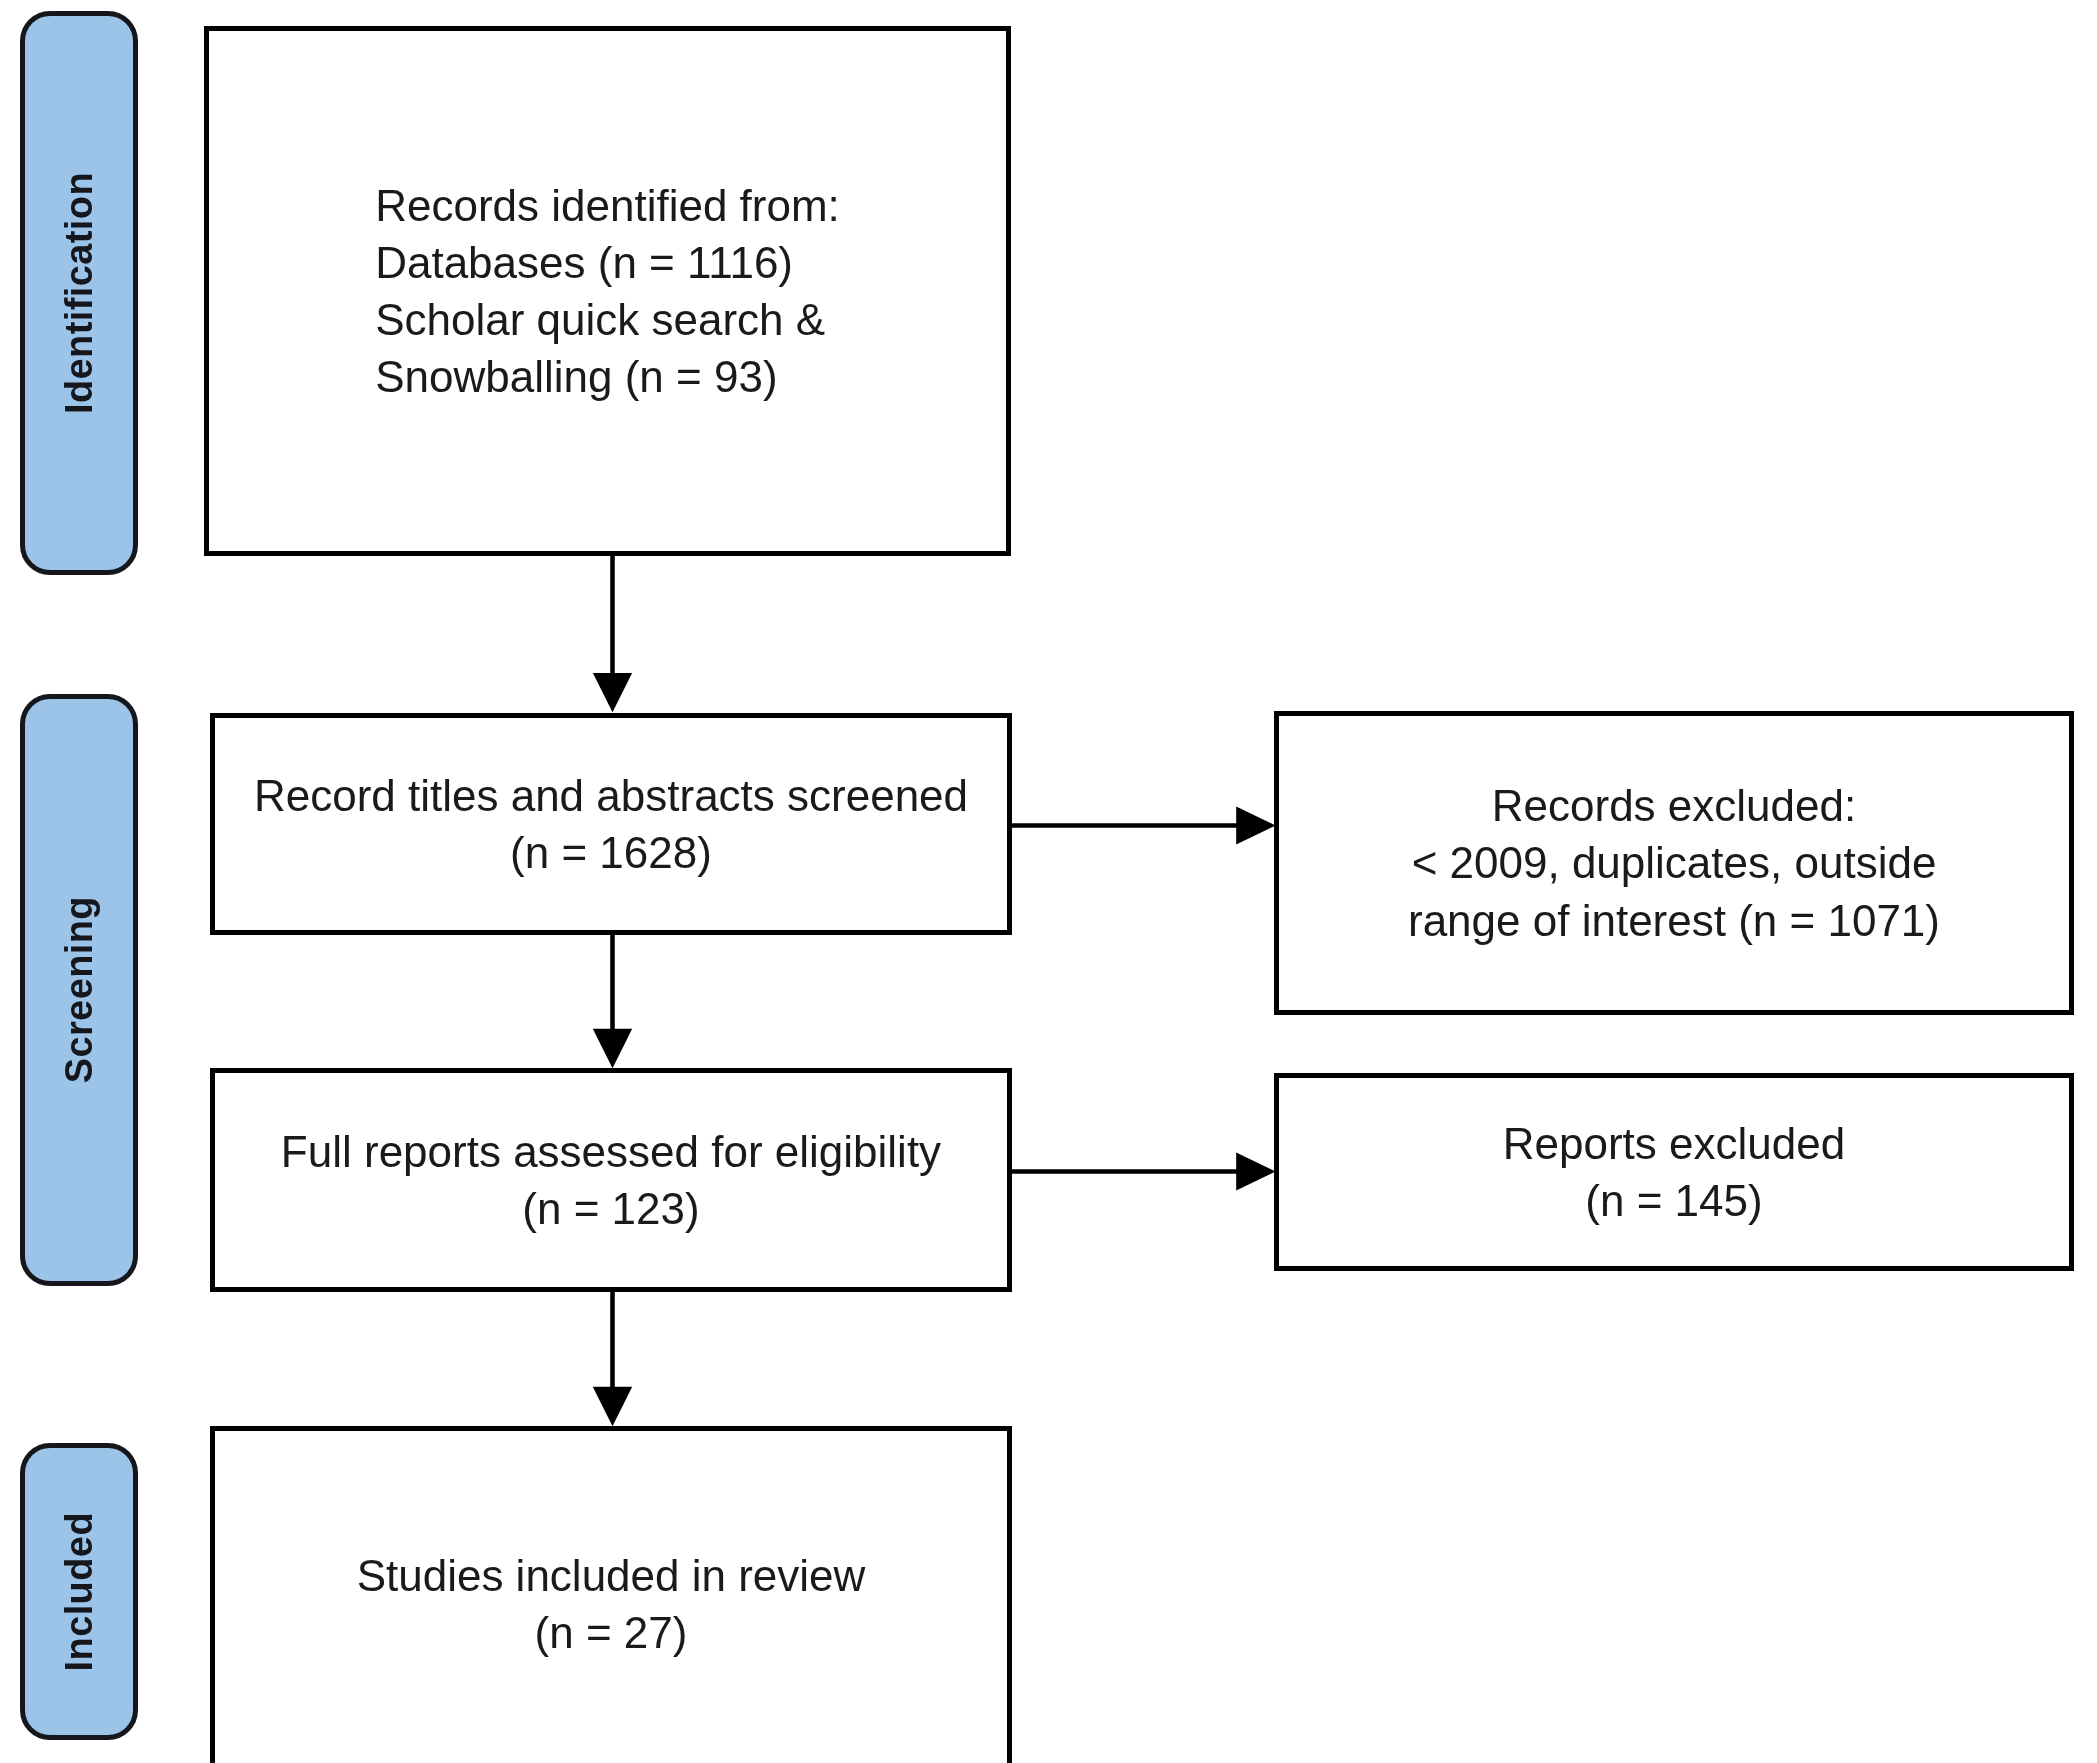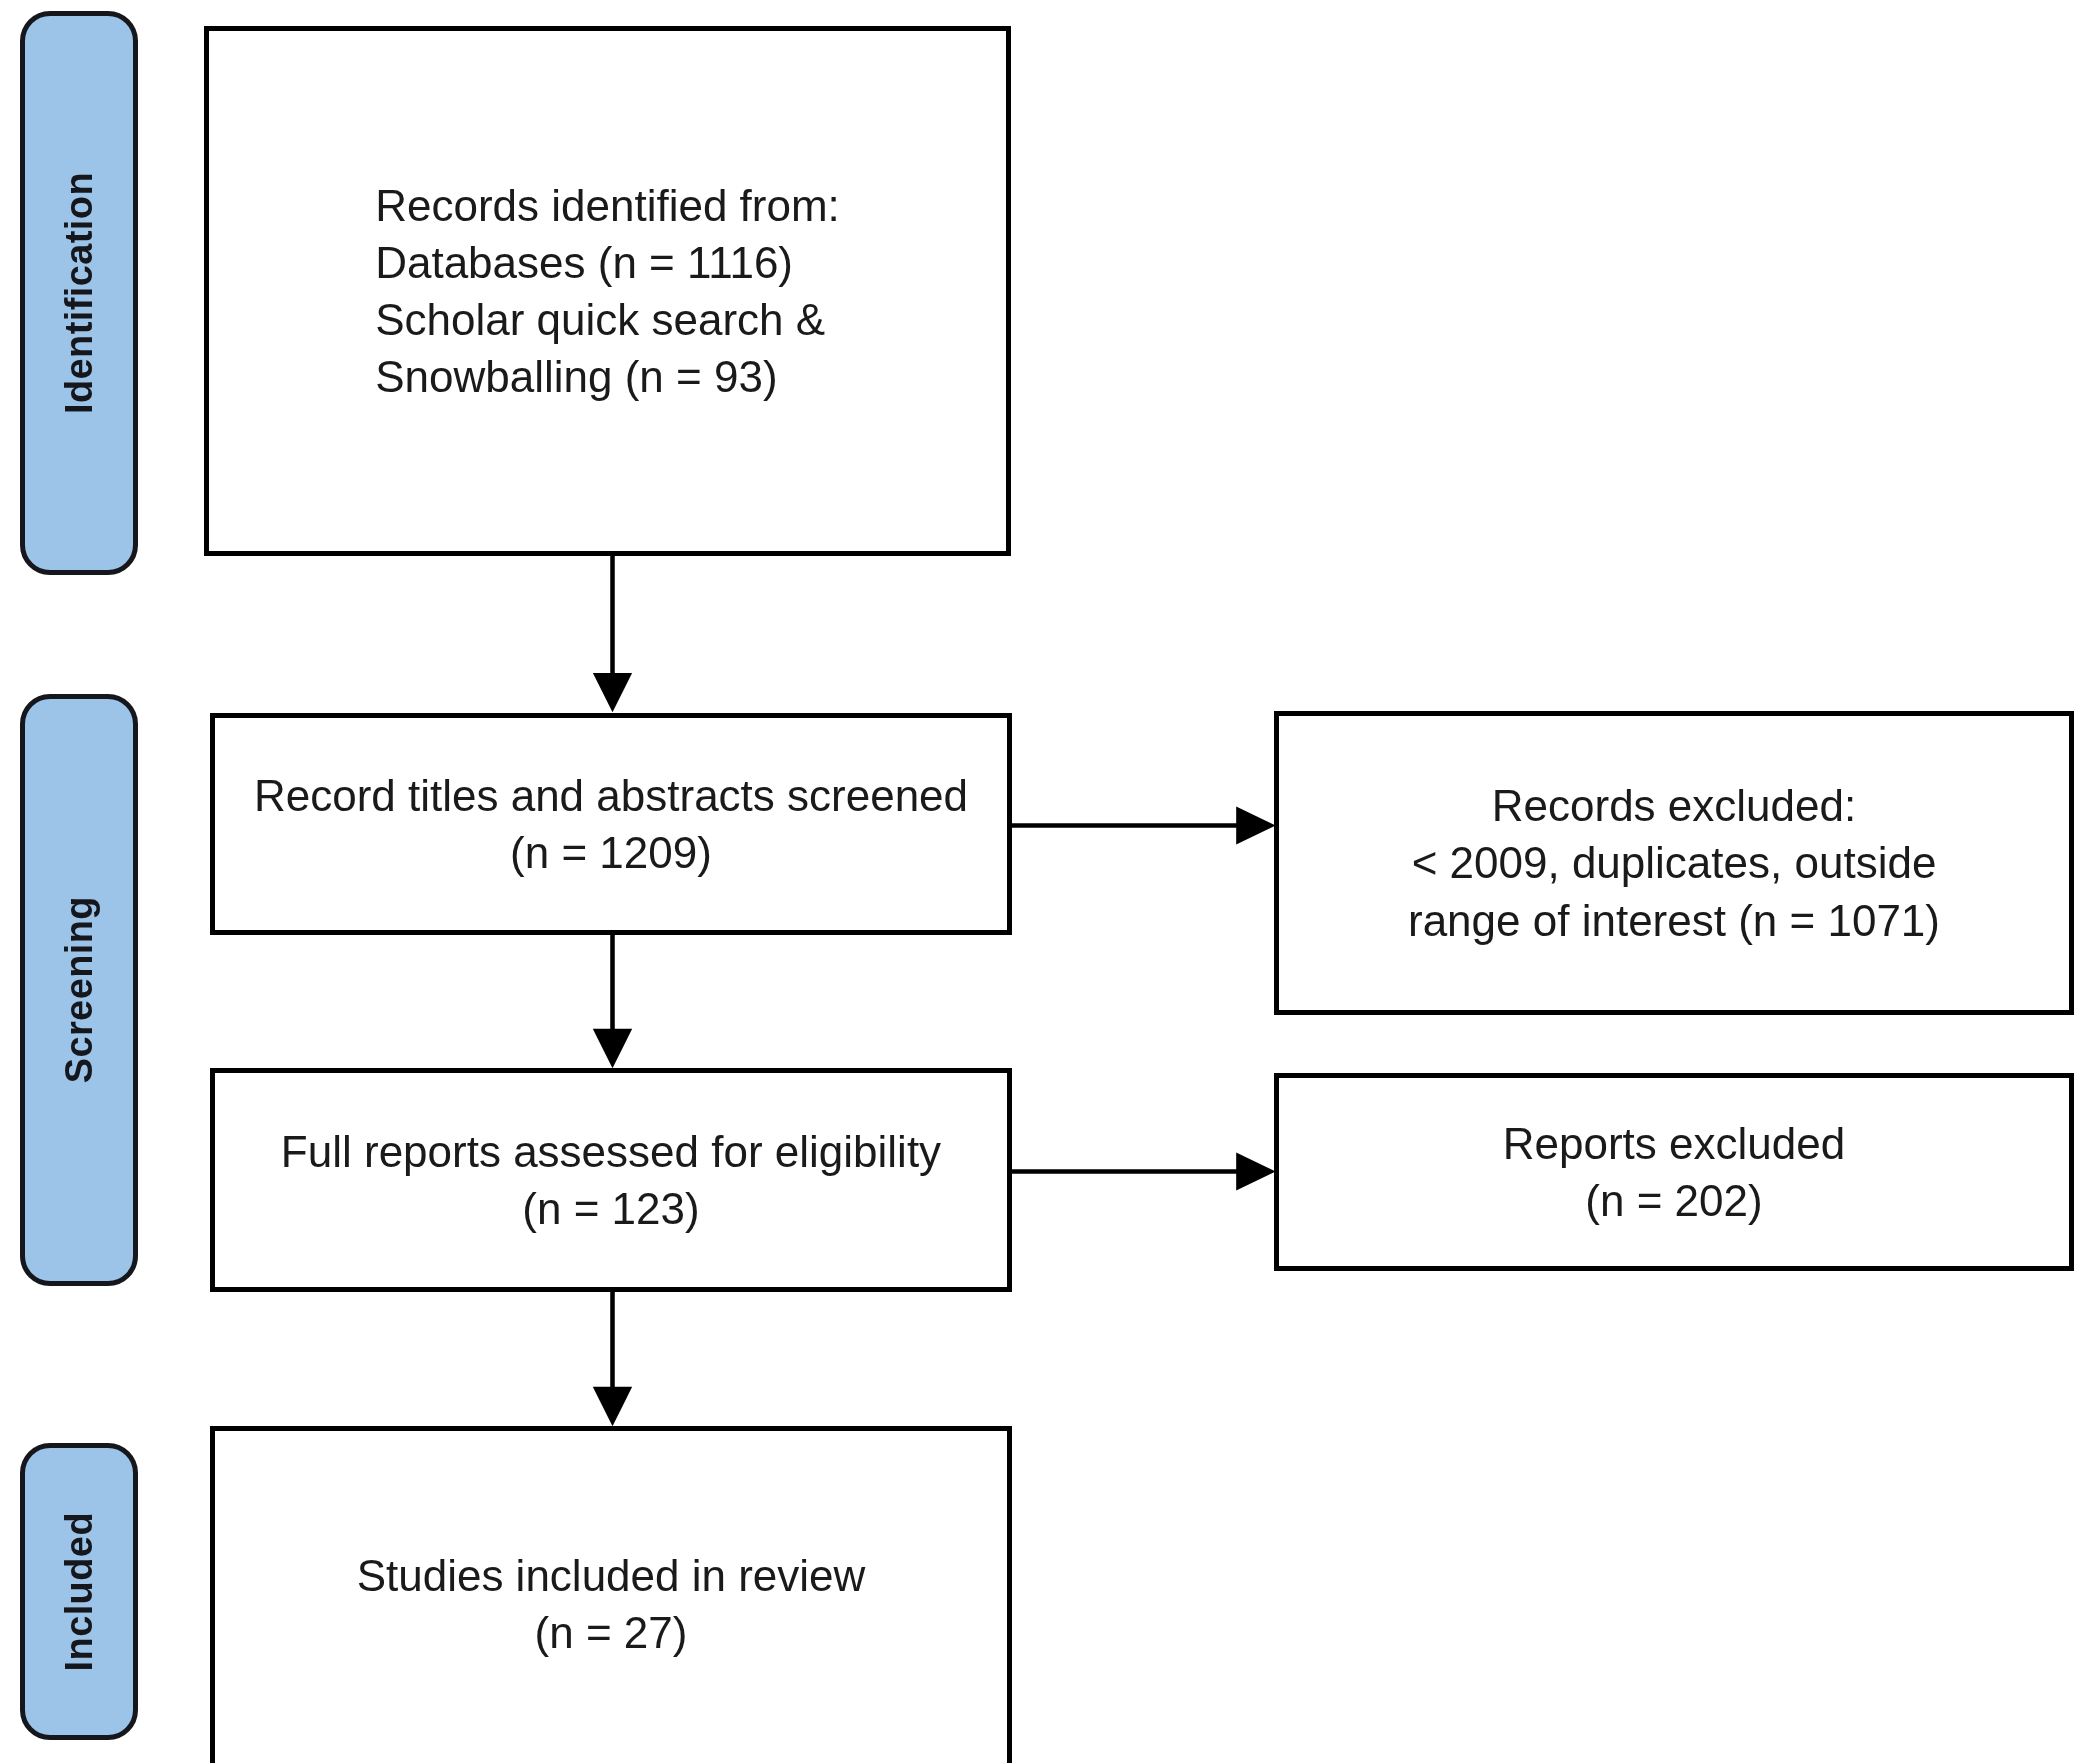--- a/index.html
+++ b/index.html
@@ -105,37 +105,37 @@
 
   <div class="flow-box" id="box-identified">
     <div class="flow-box-text left-align">Records identified from:
    Databases (n = 1116)
    Scholar quick search &amp;
    Snowballing (n = 93)</div>
   </div>
 
   <div class="flow-box" id="box-screened">
     <div class="flow-box-text">Record titles and abstracts screened
-(n = 1209)</div>
+(n = 1628)</div>
   </div>
 
   <div class="flow-box" id="box-rec-excluded">
     <div class="flow-box-text">Records excluded:
 &lt; 2009, duplicates, outside
 range of interest (n = 1071)</div>
   </div>
 
   <div class="flow-box" id="box-eligibility">
     <div class="flow-box-text">Full reports assessed for eligibility
 (n = 123)</div>
   </div>
 
   <div class="flow-box" id="box-rep-excluded">
     <div class="flow-box-text">Reports excluded
-(n = 202)</div>
+(n = 145)</div>
   </div>
 
   <div class="flow-box" id="box-included">
     <div class="flow-box-text">Studies included in review
 (n = 27)</div>
   </div>
 
   <div class="connector" id="arrow-v1">
     <svg width="61" height="160" viewBox="0 0 80 212">
       <line x1="40" y1="0" x2="40" y2="168" stroke="#000000" stroke-width="6"></line>

